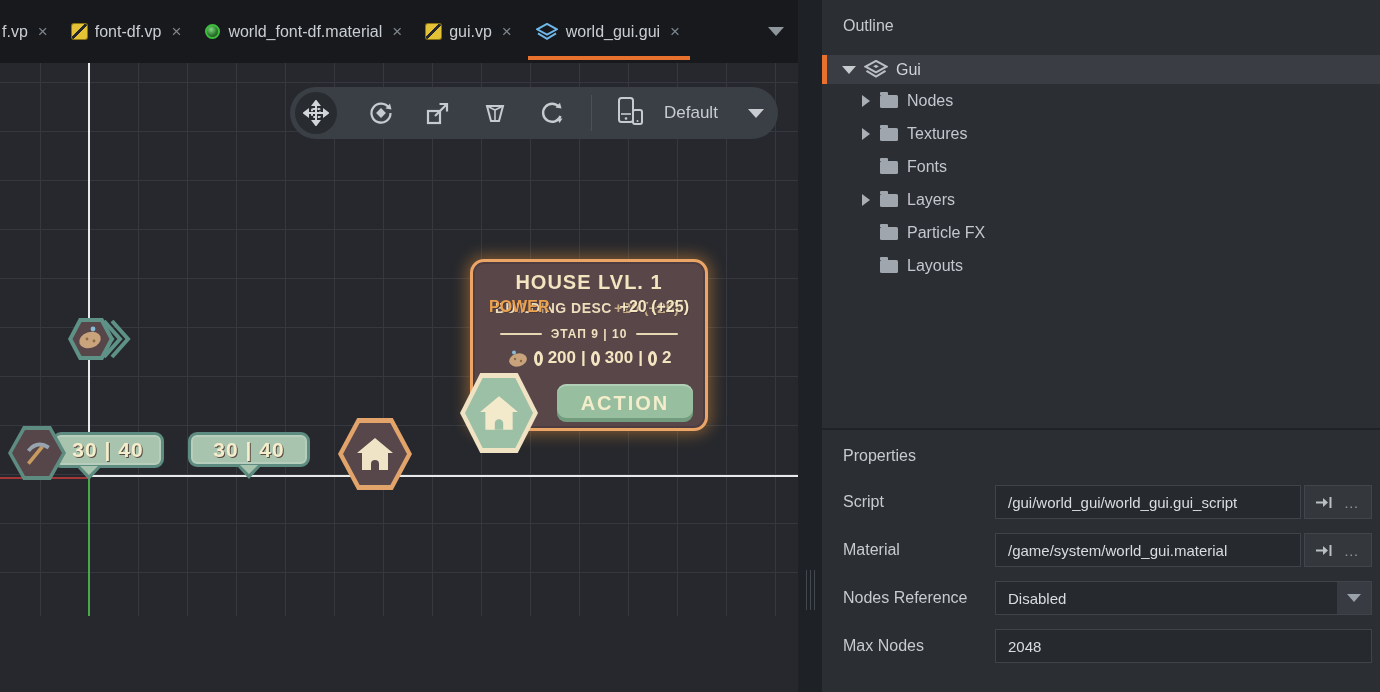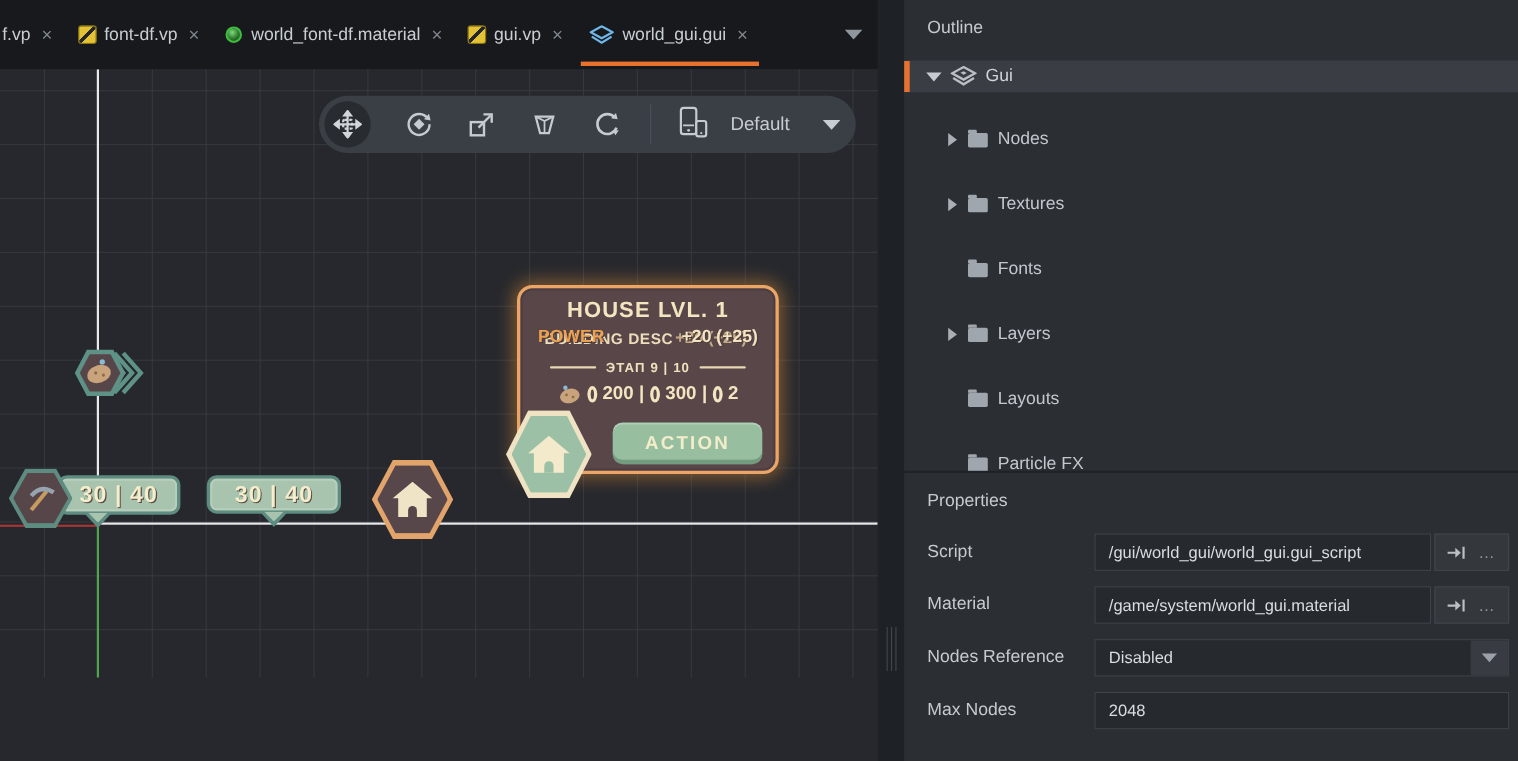--- a/index.html
+++ b/index.html
@@ -69,21 +69,21 @@
   .sub-value { position:absolute; right:16px; top:2px; color:#f3e5c0; font-size:16px;
     text-shadow:1px 1px 0 #4a3a3e; }
   .gcard-stage { display:flex; align-items:center; justify-content:center; gap:9px;
     margin-top:6px; color:#f0e2bd; font-size:12px; font-weight:800; letter-spacing:1px; }
   .stage-line { width:42px; height:2px; background:#e7d7b2; border-radius:2px; }
   .gcard-costs { display:flex; align-items:center; justify-content:center; gap:5px;
     margin-top:7px; color:#f3e5c0; font-size:17px; font-weight:800; }
   .cost-oval { display:inline-block; width:9px; height:15px; border:3px solid #f3e5c0;
     border-radius:50%; }
   .action-btn { position:absolute; left:84px; top:122px; width:136px; height:38px;
-    background:#97bf9f; border:none; border-radius:9px; color:#f4edcb; font-size:17px;
+    background:#97bf9f; border:none; border-radius:9px; color:#f4edcb; font-size:20px;
     font-weight:800; letter-spacing:2px; font-family:inherit;
     box-shadow:inset 0 -4px 0 rgba(70,110,85,.45), inset 0 2px 0 rgba(255,255,255,.25); }
 
   
   .hex { clip-path:polygon(26% 0, 74% 0, 100% 50%, 74% 100%, 26% 100%, 0 50%); }
   .hex-inner { position:absolute; left:5px; top:5px; right:5px; bottom:5px;
     display:flex; align-items:center; justify-content:center; }
   .card-hex { position:absolute; left:-13px; top:111px; width:78px; height:80px;
     background:#efe3c4; }
   .card-hex .hex-inner { background:#9cc0a6; }
@@ -114,21 +114,21 @@
   
   .splitter { position:absolute; left:798px; top:0; width:24px; height:692px; background:#1e2125; }
   .grip { position:absolute; top:570px; width:1px; height:40px; background:#43484f; }
 
   
   .rpanel { position:absolute; left:822px; top:0; width:558px; height:692px; background:#2b2e33; }
   .section-title { color:#c6cbd0; font-size:16px; padding:17px 0 12px 21px; height:55px; }
   .tree-row { display:flex; align-items:center; height:33px; color:#c2c8ce; font-size:16px; }
   .tree-row.root { height:29px; background:#3a3d43; box-shadow:inset 5px 0 0 #e8712e;
     color:#d0d4d8; padding-left:20px; }
-  .tree-row.child { padding-left:40px;margin-top:26px; }
+  .tree-row.child { padding-left:40px; }
   .caret-down { width:0; height:0; border-left:7px solid transparent;
     border-right:7px solid transparent; border-top:8px solid #c6cbd0; margin-right:8px; }
   .caret-right { width:0; height:0; border-top:6px solid transparent;
     border-bottom:6px solid transparent; border-left:8px solid #a9afb5; margin-right:10px; }
   .caret-spacer { width:18px; }
   .folder { position:relative; width:18px; height:13px; background:#9fa6ad;
     border-radius:1.5px; margin-right:9px; margin-top:2px; }
   .folder::before { content:""; position:absolute; left:0; top:-3px; width:8px; height:3px;
     background:#9fa6ad; border-radius:1px 1px 0 0; }
   .tree-icon { margin-right:8px; display:flex; }
@@ -374,26 +374,26 @@
     <span>Fonts</span>
   </div>
   <div class="tree-row child">
     <span class="caret-right"></span>
     <span class="folder"></span>
     <span>Layers</span>
   </div>
   <div class="tree-row child">
     <span class="caret-spacer"></span>
     <span class="folder"></span>
+    <span>Particle FX</span>
+  </div>
+  <div class="tree-row child">
+    <span class="caret-spacer"></span>
+    <span class="folder"></span>
     <span>Layouts</span>
-  </div>
-  <div class="tree-row child">
-    <span class="caret-spacer"></span>
-    <span class="folder"></span>
-    <span>Particle FX</span>
   </div>
 
   <div class="props">
     <div class="section-title">Properties</div>
 
     <div class="prop-row">
       <span class="prop-label">Script</span>
       <div class="prop-field res">
         <span>/gui/world_gui/world_gui.gui_script</span>
       </div>

